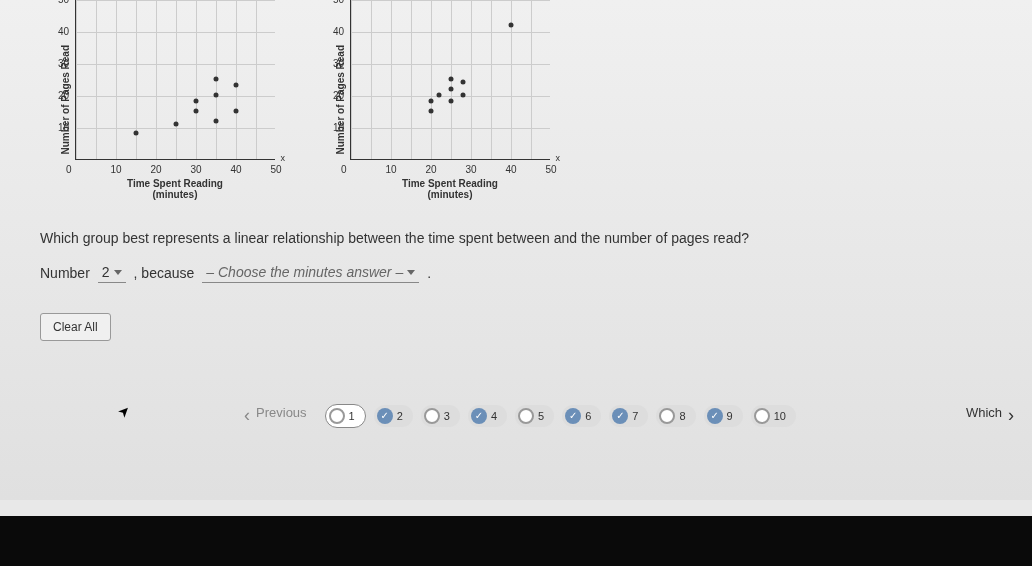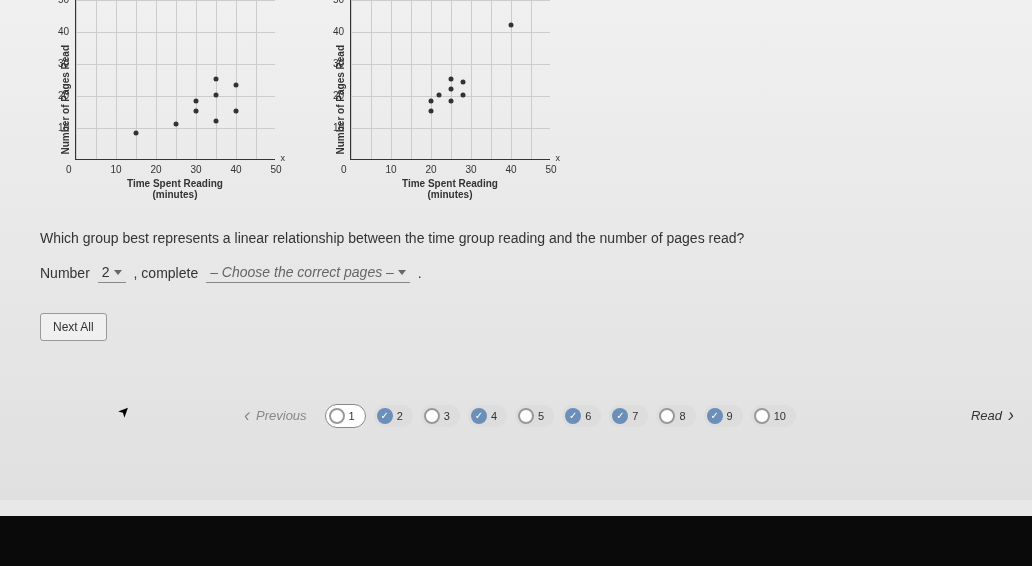--- a/index.html
+++ b/index.html
@@ -143,27 +143,25 @@
       left: 0;
       right: 0;
       display: flex;
       align-items: center;
       justify-content: center;
       gap: 10px;
       padding: 10px 20px;
     }
     .nav-btn {
       display: flex;
-      align-items: center;
       gap: 6px;
       font-size: 13px;
       color: #888;
       cursor: pointer;
       padding: 4px 8px;
-      font-style: italic;
     }
     .nav-btn.active { color: #333; }
     .chevron-left::before { content: "‹"; font-size: 18px; }
     .chevron-right::before { content: "›"; font-size: 18px; }
     .page-pills {
       display: flex;
       gap: 8px;
       align-items: center;
     }
     .pill {
@@ -286,37 +284,37 @@
             <div class="data-point" style="left: 112px; bottom: 76.8px;"></div>
             <div class="data-point" style="left: 160px; bottom: 134.4px;"></div>
           </div>
         <div class="x-axis-label">Time Spent Reading</div>
         <div class="x-axis-sublabel">(minutes)</div>
       </div>
     </div>
   </div>
 
   <div class="question-text">
-    <p>Which group best represents a linear relationship between the time group reading and the number of pages read?</p>
+    <p>Which group best represents a linear relationship between the time spent between and the number of pages read?</p>
     <div class="answer-row">
       <span>Number</span>
       <span class="dropdown selected">
         <span>2</span>
         <span class="caret"></span>
       </span>
-      <span>, complete</span>
+      <span>, because</span>
       <span class="dropdown placeholder">
-        <span>– Choose the correct pages –</span>
+        <span>– Choose the minutes answer –</span>
         <span class="caret"></span>
       </span>
       <span>.</span>
     </div>
   </div>
 
-  <button class="clear-all-btn">Next All</button>
+  <button class="clear-all-btn">Clear All</button>
   <span class="cursor-arrow" style="left:118px;top:402px"></span>
 
   <div class="nav-bar">
     <div class="nav-btn">
       <span class="chevron-left"></span>
       <span>Previous</span>
     </div>
     <div class="page-pills" id="pills">
         <div class="pill current">
           <span class="pill-icon empty"></span>
@@ -353,19 +351,19 @@
         <div class="pill">
           <span class="pill-icon checked"></span>
           <span>9</span>
         </div>
         <div class="pill">
           <span class="pill-icon empty"></span>
           <span>10</span>
         </div>
       </div>
     <div class="nav-btn active" style="margin-left:auto;position:absolute;right:10px">
-      <span>Read</span>
+      <span>Which</span>
       <span class="chevron-right"></span>
     </div>
   </div>
 </div>
 
 <div class="bottom-black"></div>
 
 </body></html>

